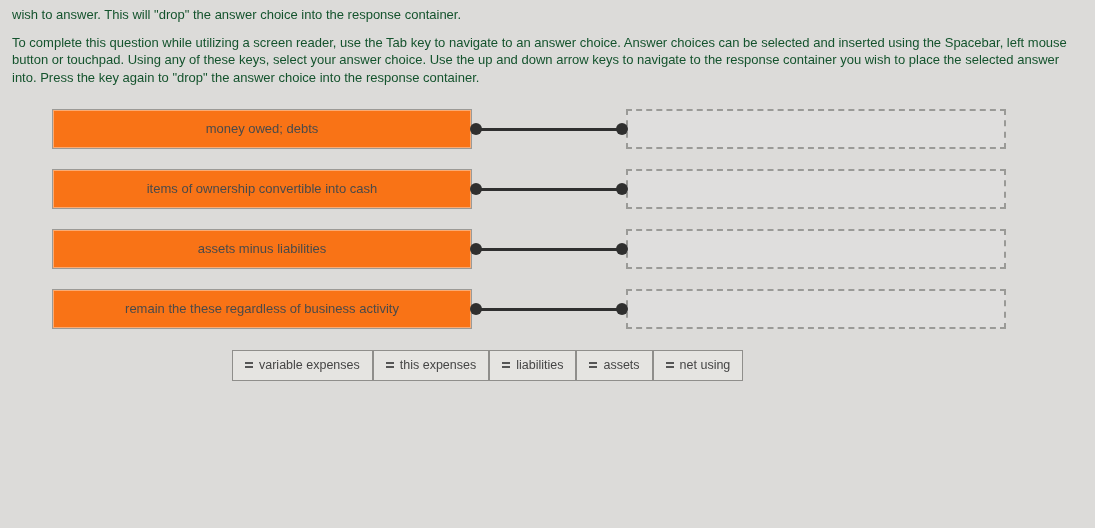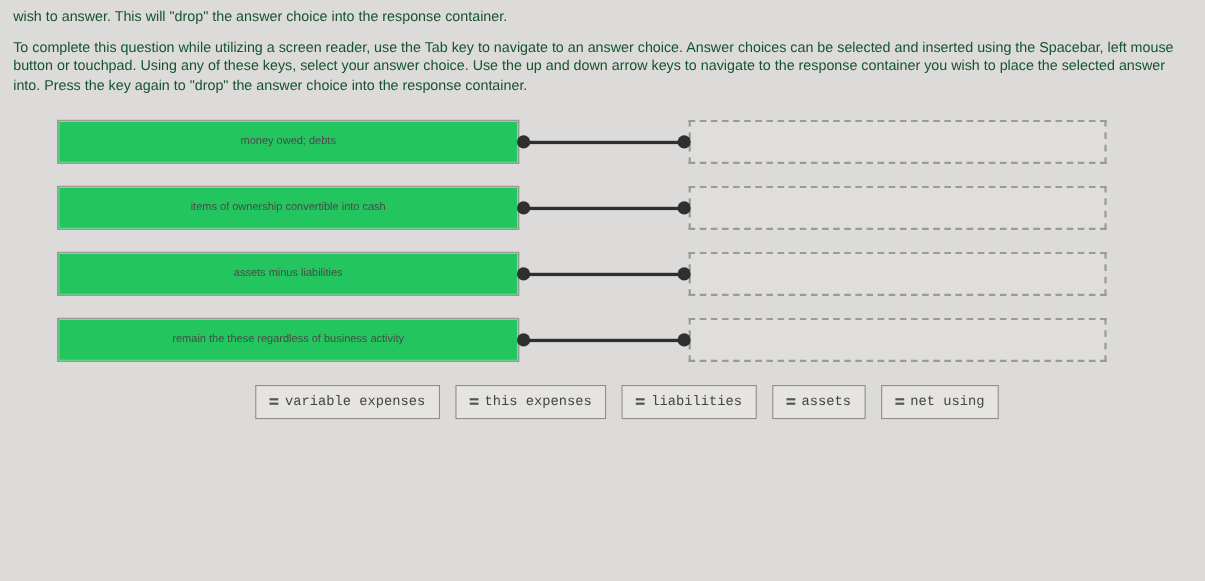--- a/index.html
+++ b/index.html
@@ -10,25 +10,25 @@
     color: #3a3a3a;
     padding: 6px 12px 0 12px;
     font-size: 13px;
     line-height: 1.35;
   }
   .instructions p { margin-bottom: 10px; color: #14532d; }
   .workarea { margin-top: 18px; padding-left: 40px; }
   .row { display: flex; align-items: center; height: 50px; margin-bottom: 10px; }
   .choice-box {
     width: 420px; height: 40px;
-    background: #22c55e;
+    background: #f97316;
     border: 1px solid #9b9a97;
     display: flex; align-items: center; justify-content: center;
     color: #4a4a4a;
-    font-size: 10px;
+    font-size: 13px;
     box-shadow: inset 0 0 0 1px rgba(255,255,255,.4);
   }
   .connector {
     width: 150px; height: 4px; position: relative;
     display: flex; align-items: center; justify-content: center;
     margin: 0 2px;
   }
   .connector .line {
     height: 3px; width: 100%; background: #2f2f2f;
   }
@@ -39,23 +39,21 @@
   .connector .dot.left { left: -4px; }
   .connector .dot.right { right: -4px; }
   .drop-box {
     width: 380px; height: 40px;
     border: 2px dashed #9a9a97;
     background: rgba(230,230,228,.35);
   }
   .choices-tray {
     margin-top: 16px;
     display: flex;
-    gap: 14px;
     padding-left: 220px;
-    font-family: Liberation Mono, monospace;
   }
   .tray-item {
     border: 1px solid #8f8e8b;
     background: #e5e4e1;
     padding: 6px 12px;
     font-size: 12.5px;
     color: #454545;
     display: flex; align-items: center; gap: 6px;
     white-space: nowrap;
   }

